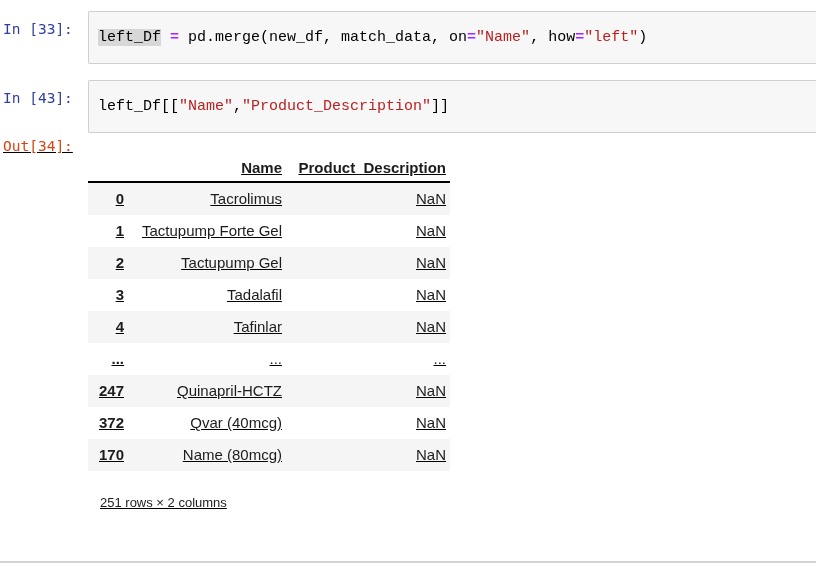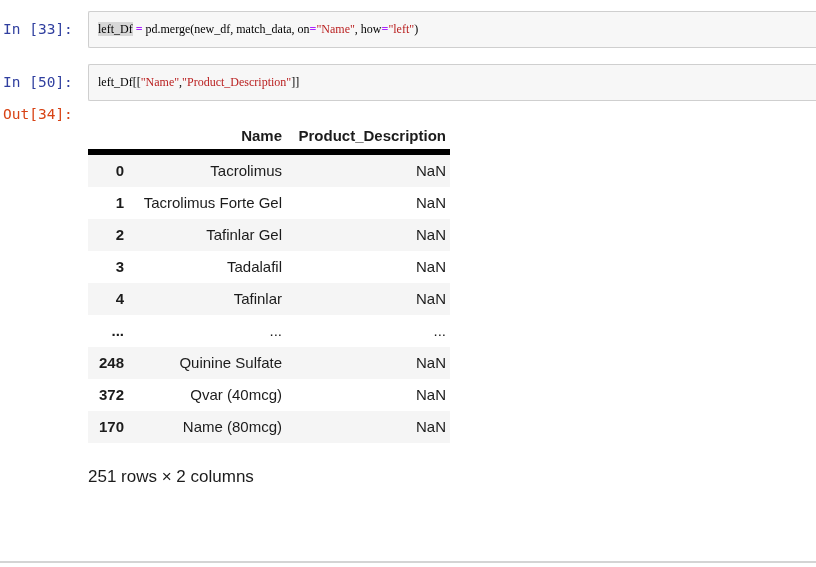--- a/index.html
+++ b/index.html
@@ -18,41 +18,41 @@
     margin: 0; padding: 0;
     width: 816px; height: 567px;
     background: #fff;
     font-family: "Liberation Sans", sans-serif;
     overflow: hidden;
     position: relative;
   }
   .cell { display: flex; align-items: flex-start; }
   .cell.first { margin-top: 11px; }
   .cell.second { margin-top: 16px; }
-  .cell.outrow { margin-top: 2px; }
+  .cell.outrow { margin-top: 2px; text-decoration: underline; }
   .prompt {
     flex: 0 0 88px;
     width: 88px;
     font-family: "DejaVu Sans Mono", monospace;
     font-size: 14.5px;
     line-height: 19px;
     padding: 9px 0 0 3px;
     white-space: pre;
   }
   .prompt.in  { color: var(--in-prompt); }
   .prompt.out { color: var(--out-prompt); padding-top: 2px; }
   .input-box {
     flex: 1 1 auto;
     background: var(--input-bg);
     border: 1px solid var(--input-border);
     border-right: none;
     border-radius: 2px 0 0 2px;
-    padding: 8px 9px;
-    font-family: Liberation Serif, serif;
-    font-size: 12px;
+    padding: 16px 9px;
+    font-family: Liberation Mono, monospace;
+    font-size: 15px;
     line-height: 19px;
     white-space: pre;
     color: #000;
     cursor: text;
   }
   .tok-op  { color: var(--code-operator); font-weight: bold; }
   .tok-str { color: var(--code-string); }
   .tok-var-hl { background: var(--highlight); }
   .output-content { flex: 1 1 auto; }
   table.dataframe {
@@ -64,34 +64,34 @@
   }
   table.dataframe th, table.dataframe td {
     text-align: right;
     vertical-align: middle;
     line-height: 16px;
     border: none;
   }
   table.dataframe thead th {
     font-weight: bold;
     padding: 5px 4px;
-    border-bottom: 6px solid #000000;
+    border-bottom: 2px solid #000000;
   }
   table.dataframe tbody th {
     font-weight: bold;
     padding: 8px 4px;
     width: 40px;
   }
   table.dataframe tbody td { padding: 8px 4px; }
   table.dataframe th:nth-child(2), table.dataframe td:nth-child(2) { width: 158px; }
   table.dataframe th:nth-child(3), table.dataframe td:nth-child(3) { width: 164px; }
   table.dataframe tbody tr:nth-child(odd) { background: var(--row-stripe); }
   .df-summary {
-    margin: 24px 0 0 0;
-    font-size: 17px;
+    margin: 24px 0 0 12px;
+    font-size: 13px;
     color: #1c1c1c;
   }
   .bottom-divider {
     position: absolute;
     left: 0; right: 0;
     top: 561px;
     height: 2px;
     background: var(--divider);
   }
 </style>
@@ -99,21 +99,21 @@
 <body>
 
 <div>
 
   <div class="cell first">
     <div class="prompt in">In [33]:</div>
     <div class="input-box"><span class="tok-var-hl">left_Df</span><span class="tok-plain"> </span><span class="tok-op">=</span><span class="tok-plain"> pd.merge(new_df, match_data, on</span><span class="tok-op">=</span><span class="tok-str">"Name"</span><span class="tok-plain">, how</span><span class="tok-op">=</span><span class="tok-str">"left"</span><span class="tok-plain">)</span></div>
   </div>
 
   <div class="cell second">
-    <div class="prompt in">In [50]:</div>
+    <div class="prompt in">In [43]:</div>
     <div class="input-box"><span class="tok-plain">left_Df[[</span><span class="tok-str">"Name"</span><span class="tok-plain">,</span><span class="tok-str">"Product_Description"</span><span class="tok-plain">]]</span></div>
   </div>
 
   <div class="cell outrow">
     <div class="prompt out">Out[34]:</div>
     <div class="output-content">
       <table class="dataframe">
         <thead>
           <tr>
             <th></th>
@@ -122,46 +122,46 @@
           </tr>
         </thead>
         <tbody>
             <tr>
               <th>0</th>
               <td>Tacrolimus</td>
               <td>NaN</td>
             </tr>
             <tr>
               <th>1</th>
-              <td>Tacrolimus Forte Gel</td>
+              <td>Tactupump Forte Gel</td>
               <td>NaN</td>
             </tr>
             <tr>
               <th>2</th>
-              <td>Tafinlar Gel</td>
+              <td>Tactupump Gel</td>
               <td>NaN</td>
             </tr>
             <tr>
               <th>3</th>
               <td>Tadalafil</td>
               <td>NaN</td>
             </tr>
             <tr>
               <th>4</th>
               <td>Tafinlar</td>
               <td>NaN</td>
             </tr>
             <tr>
               <th>...</th>
               <td>...</td>
               <td>...</td>
             </tr>
             <tr>
-              <th>248</th>
-              <td>Quinine Sulfate</td>
+              <th>247</th>
+              <td>Quinapril-HCTZ</td>
               <td>NaN</td>
             </tr>
             <tr>
               <th>372</th>
               <td>Qvar (40mcg)</td>
               <td>NaN</td>
             </tr>
             <tr>
               <th>170</th>
               <td>Name (80mcg)</td>

